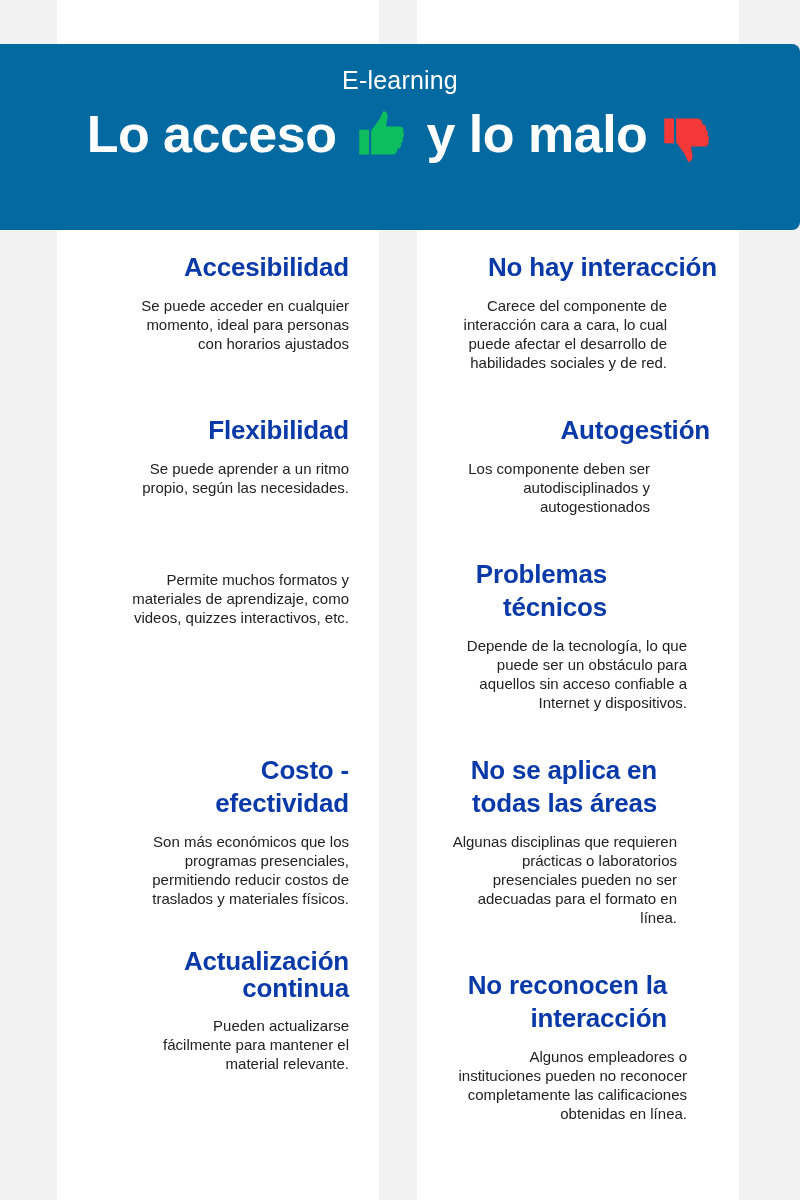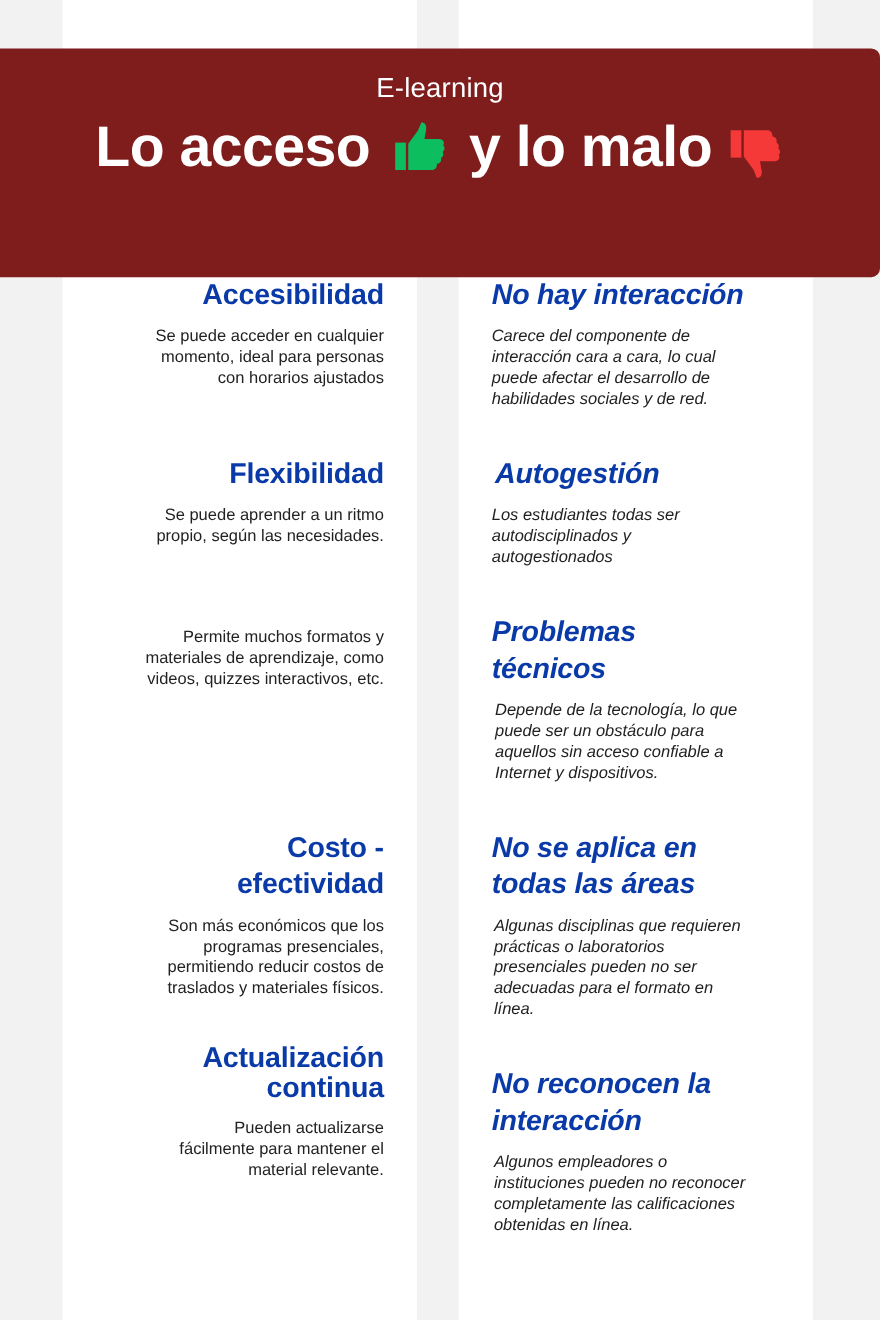--- a/index.html
+++ b/index.html
@@ -9,42 +9,42 @@
     font-family: "Liberation Sans", "DejaVu Sans", sans-serif;
     position: relative;
   }
   .col-card {
     position: absolute; top: 0; height: 1200px; background: #ffffff;
   }
   .col-card.left { left: 57px; width: 322px; }
   .col-card.right { left: 417px; width: 322px; }
 
   .banner {
-    position: absolute; left: 0; top: 44px; width: 800px; height: 208px;
-    background: #7f1d1d;
+    position: absolute; left: 0; top: 44px; width: 800px; height: 186px;
+    background: #0369a1;
     border-radius: 0 8px 8px 0;
     color: #ffffff;
     text-align: center;
   }
   .banner .subtitle {
     position: absolute; top: 22px; left: 0; width: 100%;
     font-size: 25px; font-weight: 400; letter-spacing: 0.2px;
   }
   .banner .title {
     position: absolute; top: 58px; left: 0; width: 100%;
     display: flex; justify-content: center; align-items: center;
     font-size: 52px; font-weight: 700; letter-spacing: -0.5px;
   }
   .banner .title .word { line-height: 64px; }
   .thumb { display: inline-block; width: 52px; height: 52px; margin: 0 18px 0 20px; }
   .thumb.down { margin: 10px 0 0 14px; }
 
   .entry { position: absolute; width: 270px; }
   .entry.left { left: 79px; text-align: right; }
-  .entry.right { left: 447px; text-align: left; width: 260px; font-style: italic; }
+  .entry.right { left: 447px; text-align: right; width: 260px; }
   .entry h2 {
     color: #0a3aa8; font-size: 26px; font-weight: 700; line-height: 33px;
     letter-spacing: -0.2px;
   }
   .entry p {
     color: #222222; font-size: 15px; line-height: 19px; margin-top: 12px;
   }
 </style>
 </head>
 <body>
@@ -89,21 +89,21 @@
   <h2 style="line-height:27px">Actualización continua</h2>
   <p style="padding-left:70px; margin-top:14px">Pueden actualizarse fácilmente para mantener el material relevante.</p>
 </div>
 
 <div class="entry right" style="top:251px">
   <h2 style="width:270px">No hay interacción</h2>
   <p style="padding-right:40px">Carece del componente de interacción cara a cara, lo cual puede afectar el desarrollo de habilidades sociales y de red.</p>
 </div>
 <div class="entry right" style="top:414px; left:450px">
   <h2>Autogestión</h2>
-  <p style="padding-right:60px; margin-left:-3px">Los estudiantes todas ser autodisciplinados y autogestionados</p>
+  <p style="padding-right:60px; margin-left:-3px">Los componente deben ser autodisciplinados y autogestionados</p>
 </div>
 <div class="entry right" style="top:558px">
   <h2 style="padding-right:100px">Problemas técnicos</h2>
   <p style="padding-left:3px; padding-right:20px">Depende de la tecnología, lo que puede ser un obstáculo para aquellos sin acceso confiable a Internet y dispositivos.</p>
 </div>
 <div class="entry right" style="top:754px">
   <h2 style="padding-right:50px">No se aplica en todas las áreas</h2>
   <p style="padding-left:2px; padding-right:30px">Algunas disciplinas que requieren prácticas o laboratorios presenciales pueden no ser adecuadas para el formato en línea.</p>
 </div>
 <div class="entry right" style="top:969px">

